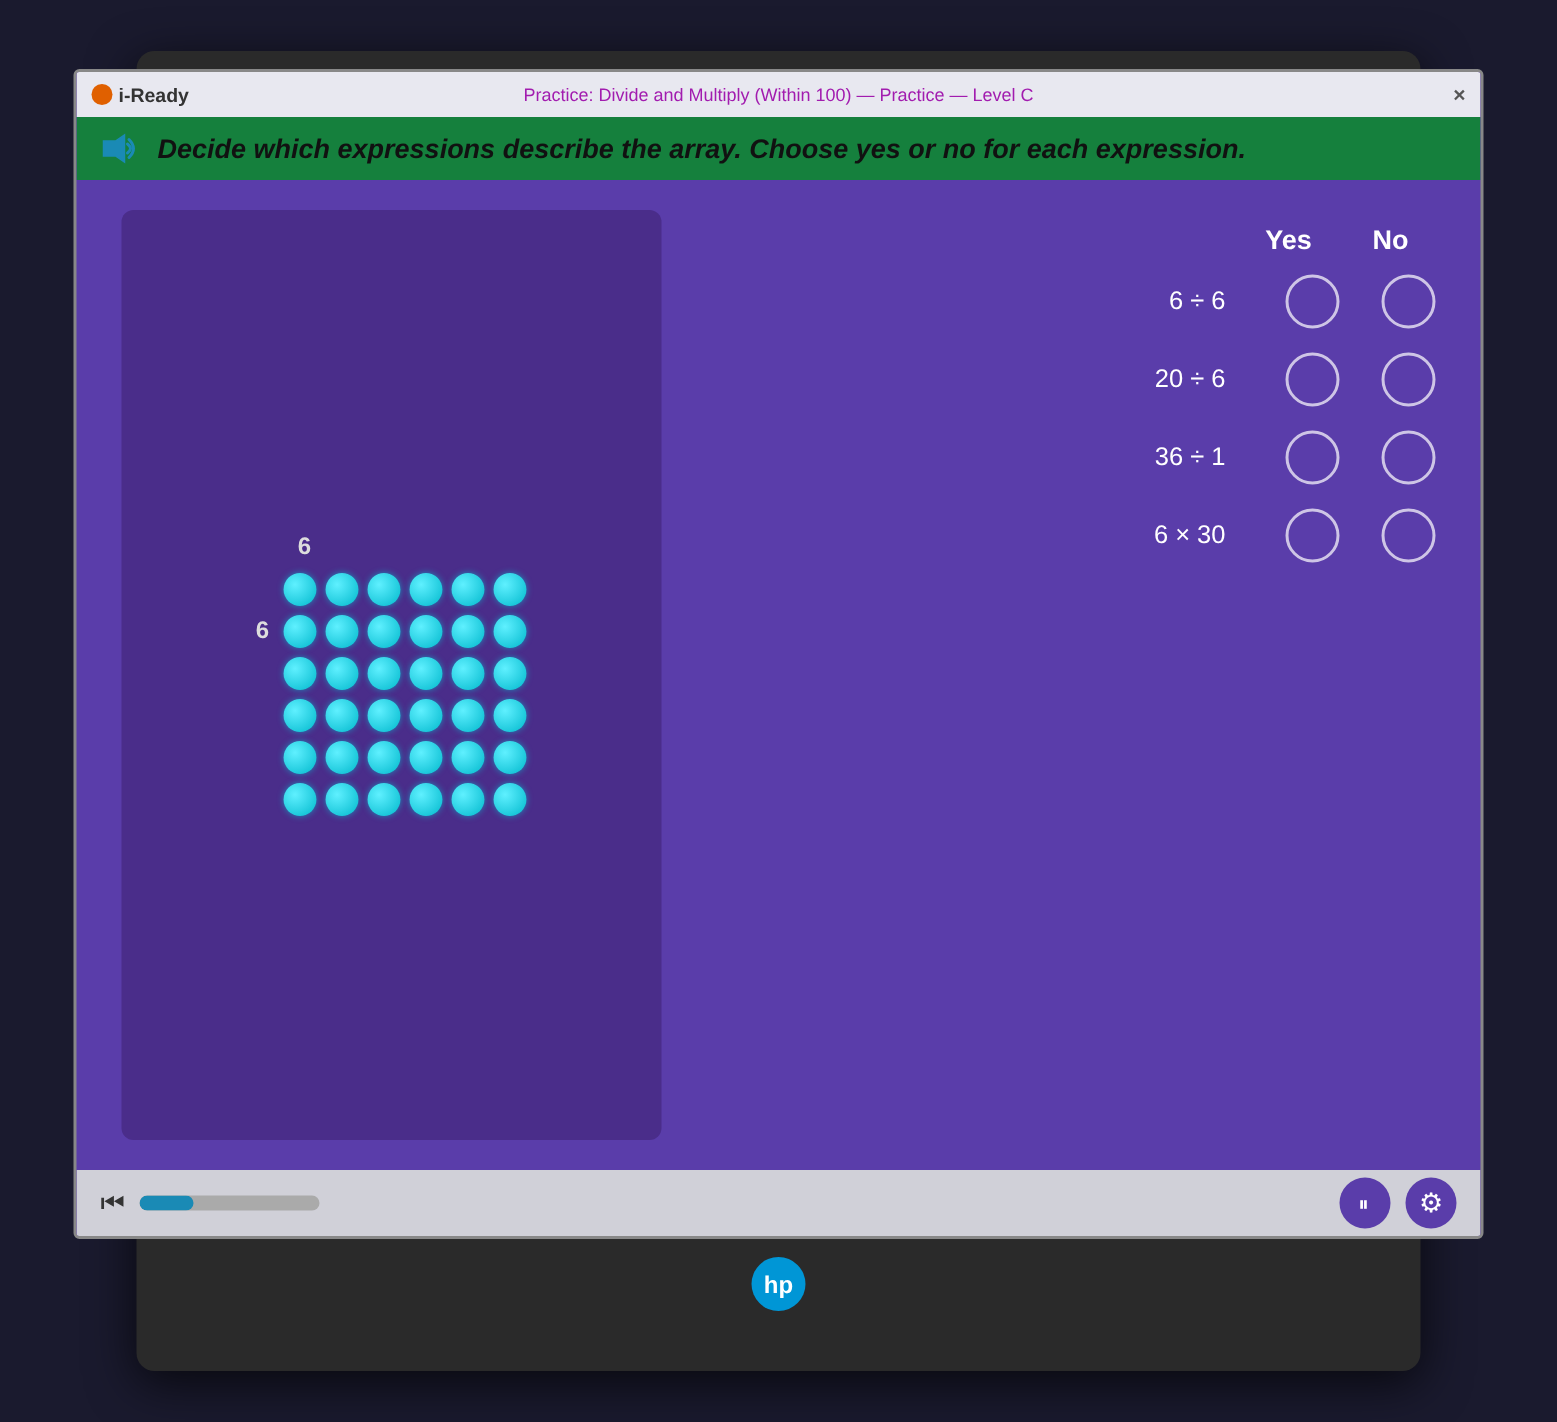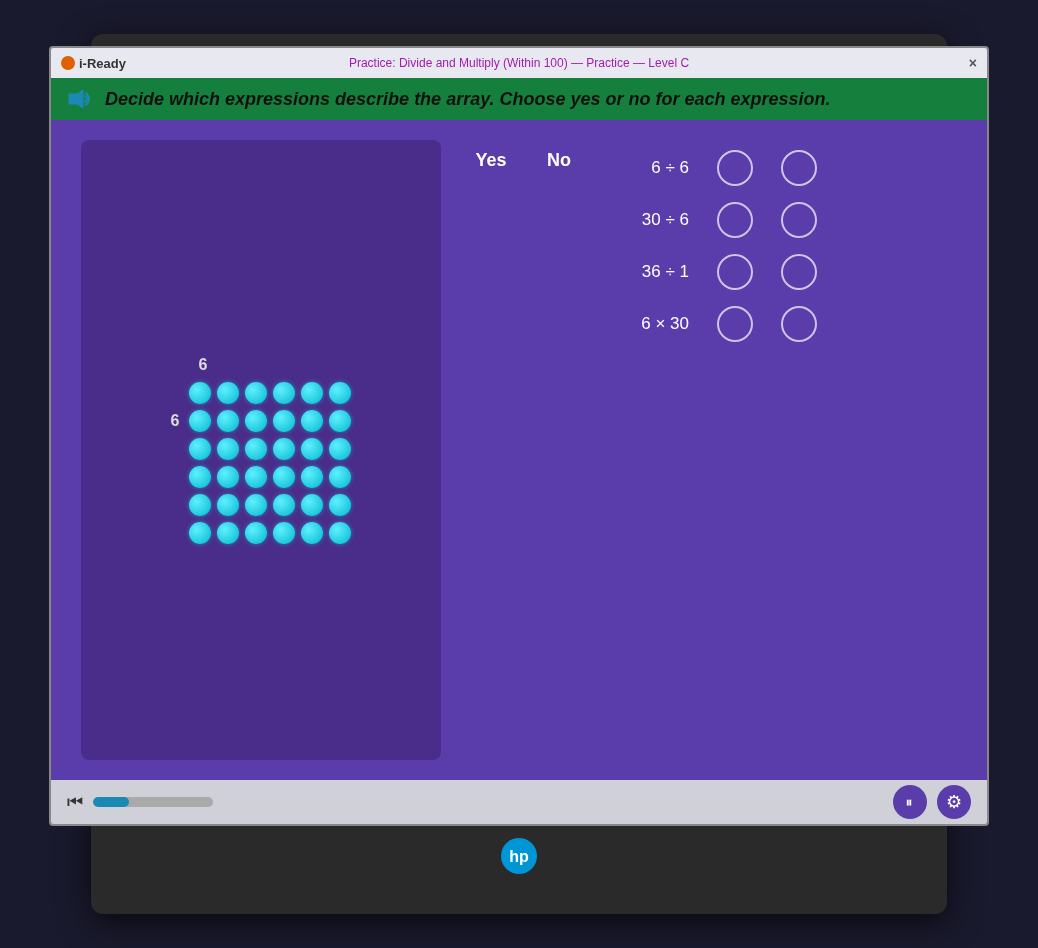--- a/index.html
+++ b/index.html
@@ -173,23 +173,22 @@
       height: 22px;
       border-radius: 50%;
       background: radial-gradient(circle at 35% 35%, #5ff0ff, #00b8cc);
       box-shadow: 0 0 4px rgba(0, 200, 220, 0.6);
     }
 
     
     .right-panel {
       flex: 1;
       display: flex;
-      flex-direction: row;
+      flex-direction: column;
       padding-top: 10px;
-      gap: 20px;
     }
 
     .yes-no-header {
       display: flex;
       justify-content: flex-end;
       gap: 28px;
       margin-bottom: 12px;
       padding-right: 10px;
     }
 
@@ -207,21 +206,21 @@
       justify-content: flex-end;
       gap: 20px;
       margin-bottom: 16px;
     }
 
     .expression-label {
       font-size: 17px;
       color: #fff;
       min-width: 80px;
       text-align: right;
-      margin-right: 8px;
+      margin-right: 20px;
     }
 
     .radio-group {
       display: flex;
       gap: 28px;
     }
 
     .radio-circle {
       width: 36px;
       height: 36px;
@@ -417,21 +416,21 @@
         </div>
         <div id="expressions-container">
             <div class="expression-row">
               <span class="expression-label">6 ÷ 6</span>
               <div class="radio-group">
                 <div class="radio-circle"></div>
                 <div class="radio-circle"></div>
               </div>
             </div>
             <div class="expression-row">
-              <span class="expression-label">30 ÷ 6</span>
+              <span class="expression-label">20 ÷ 6</span>
               <div class="radio-group">
                 <div class="radio-circle"></div>
                 <div class="radio-circle"></div>
               </div>
             </div>
             <div class="expression-row">
               <span class="expression-label">36 ÷ 1</span>
               <div class="radio-group">
                 <div class="radio-circle"></div>
                 <div class="radio-circle"></div>

